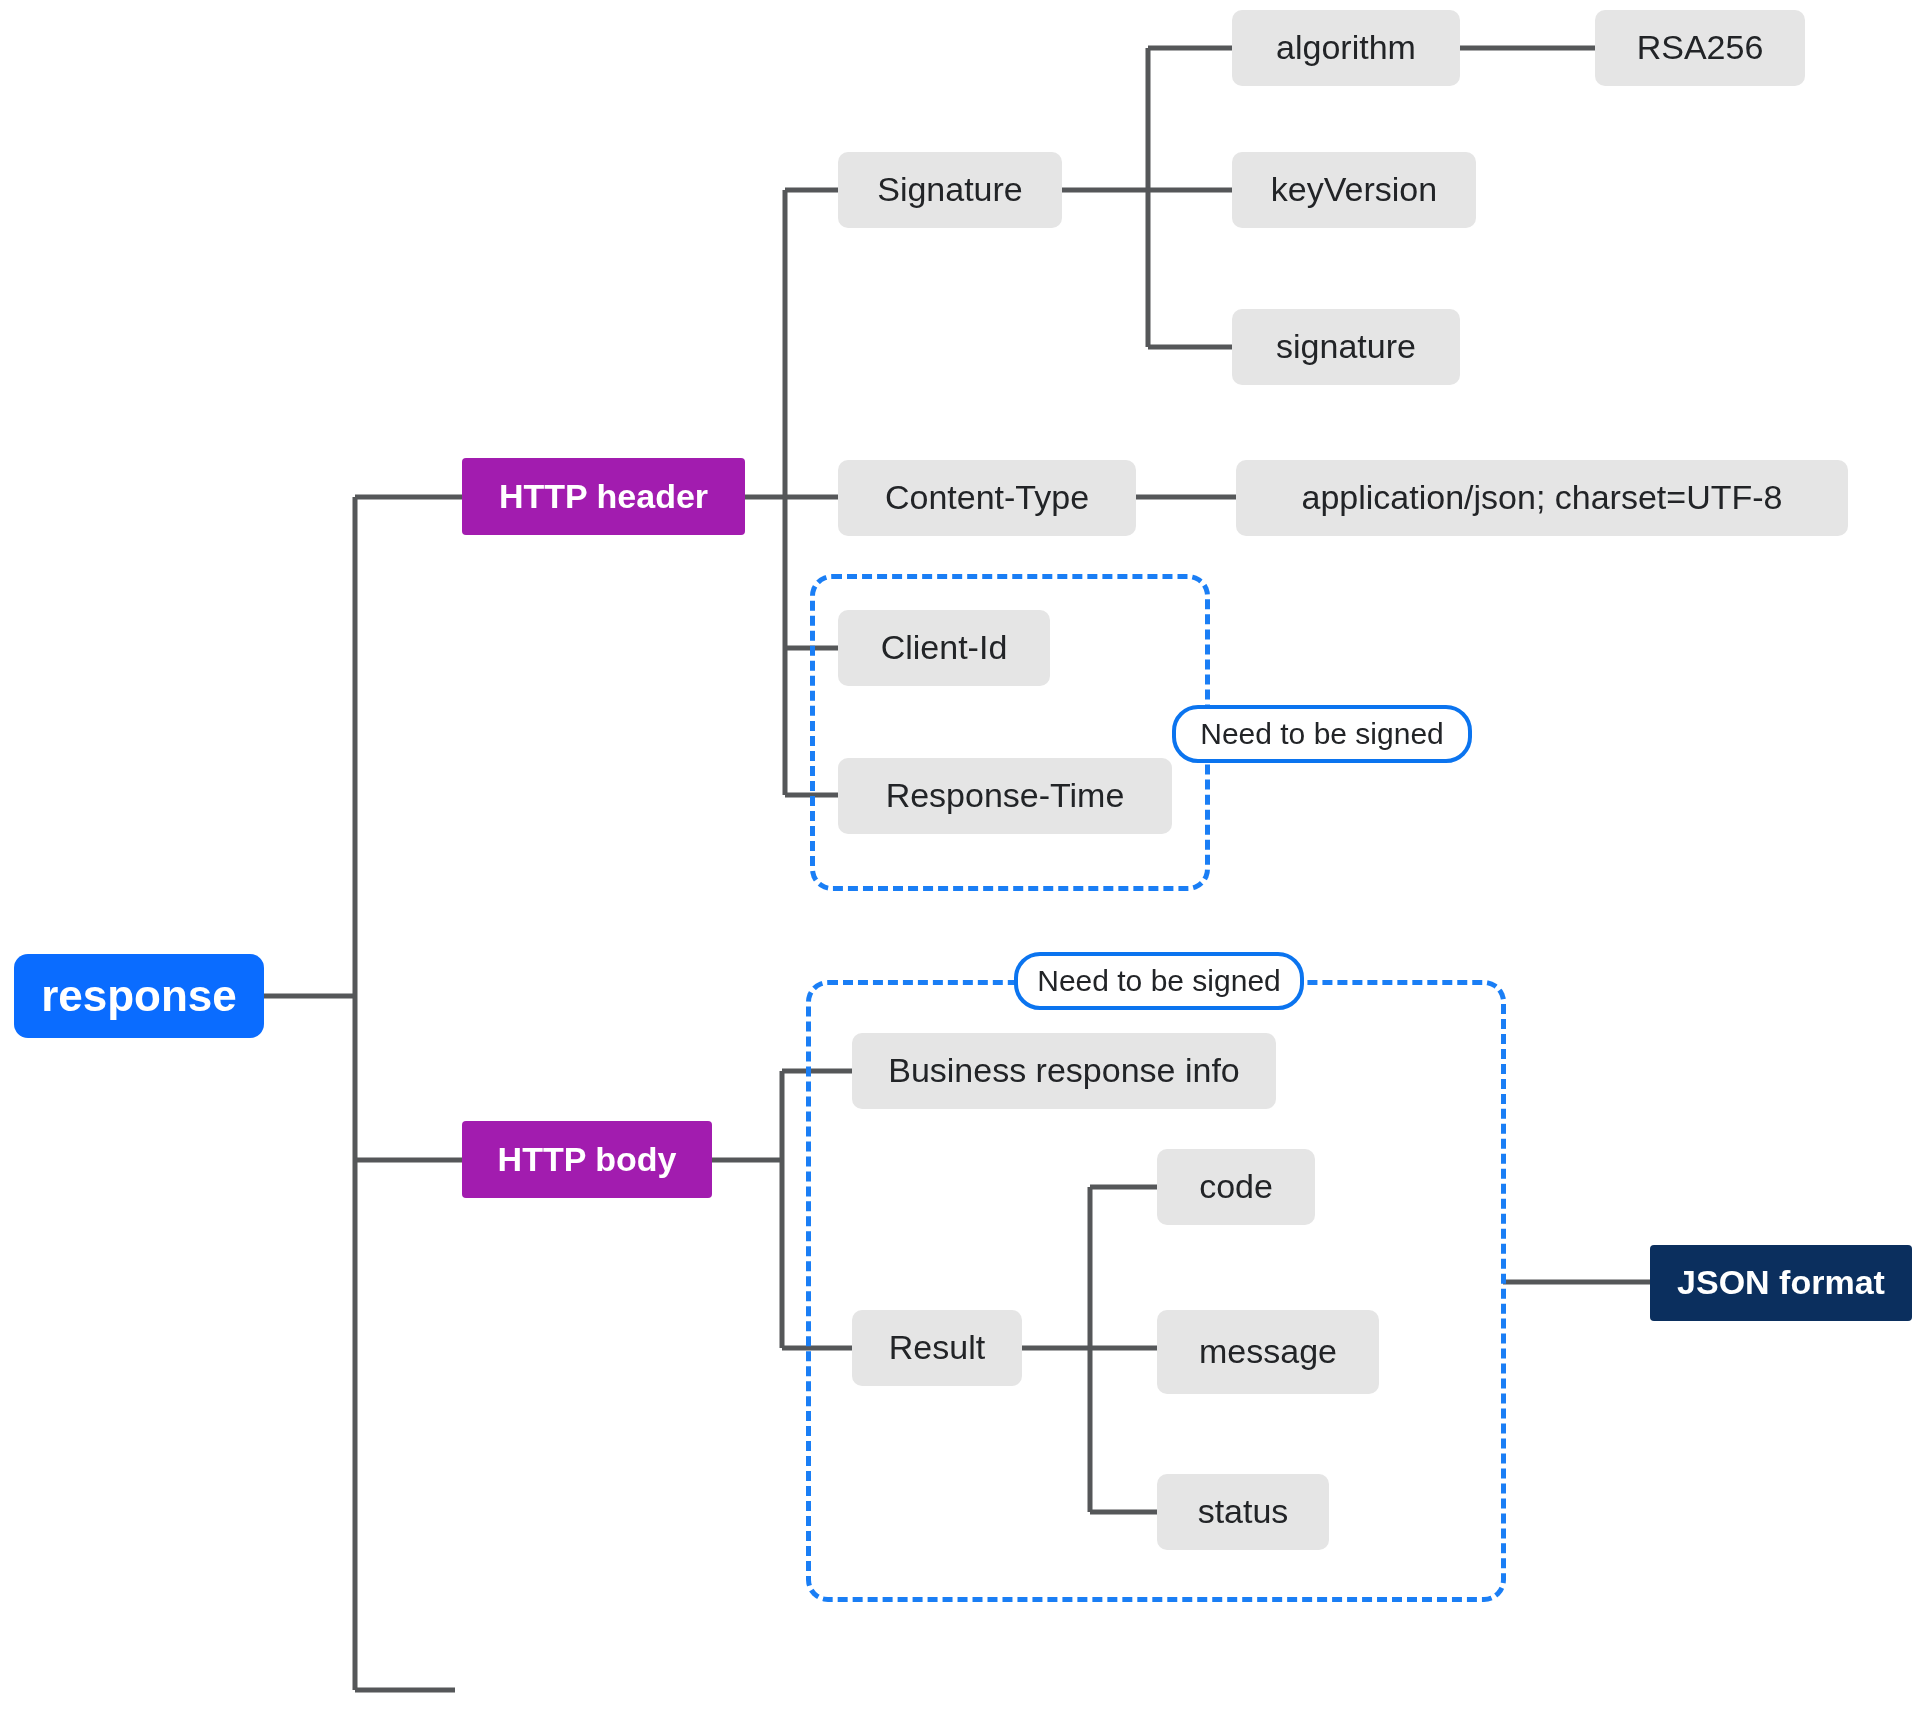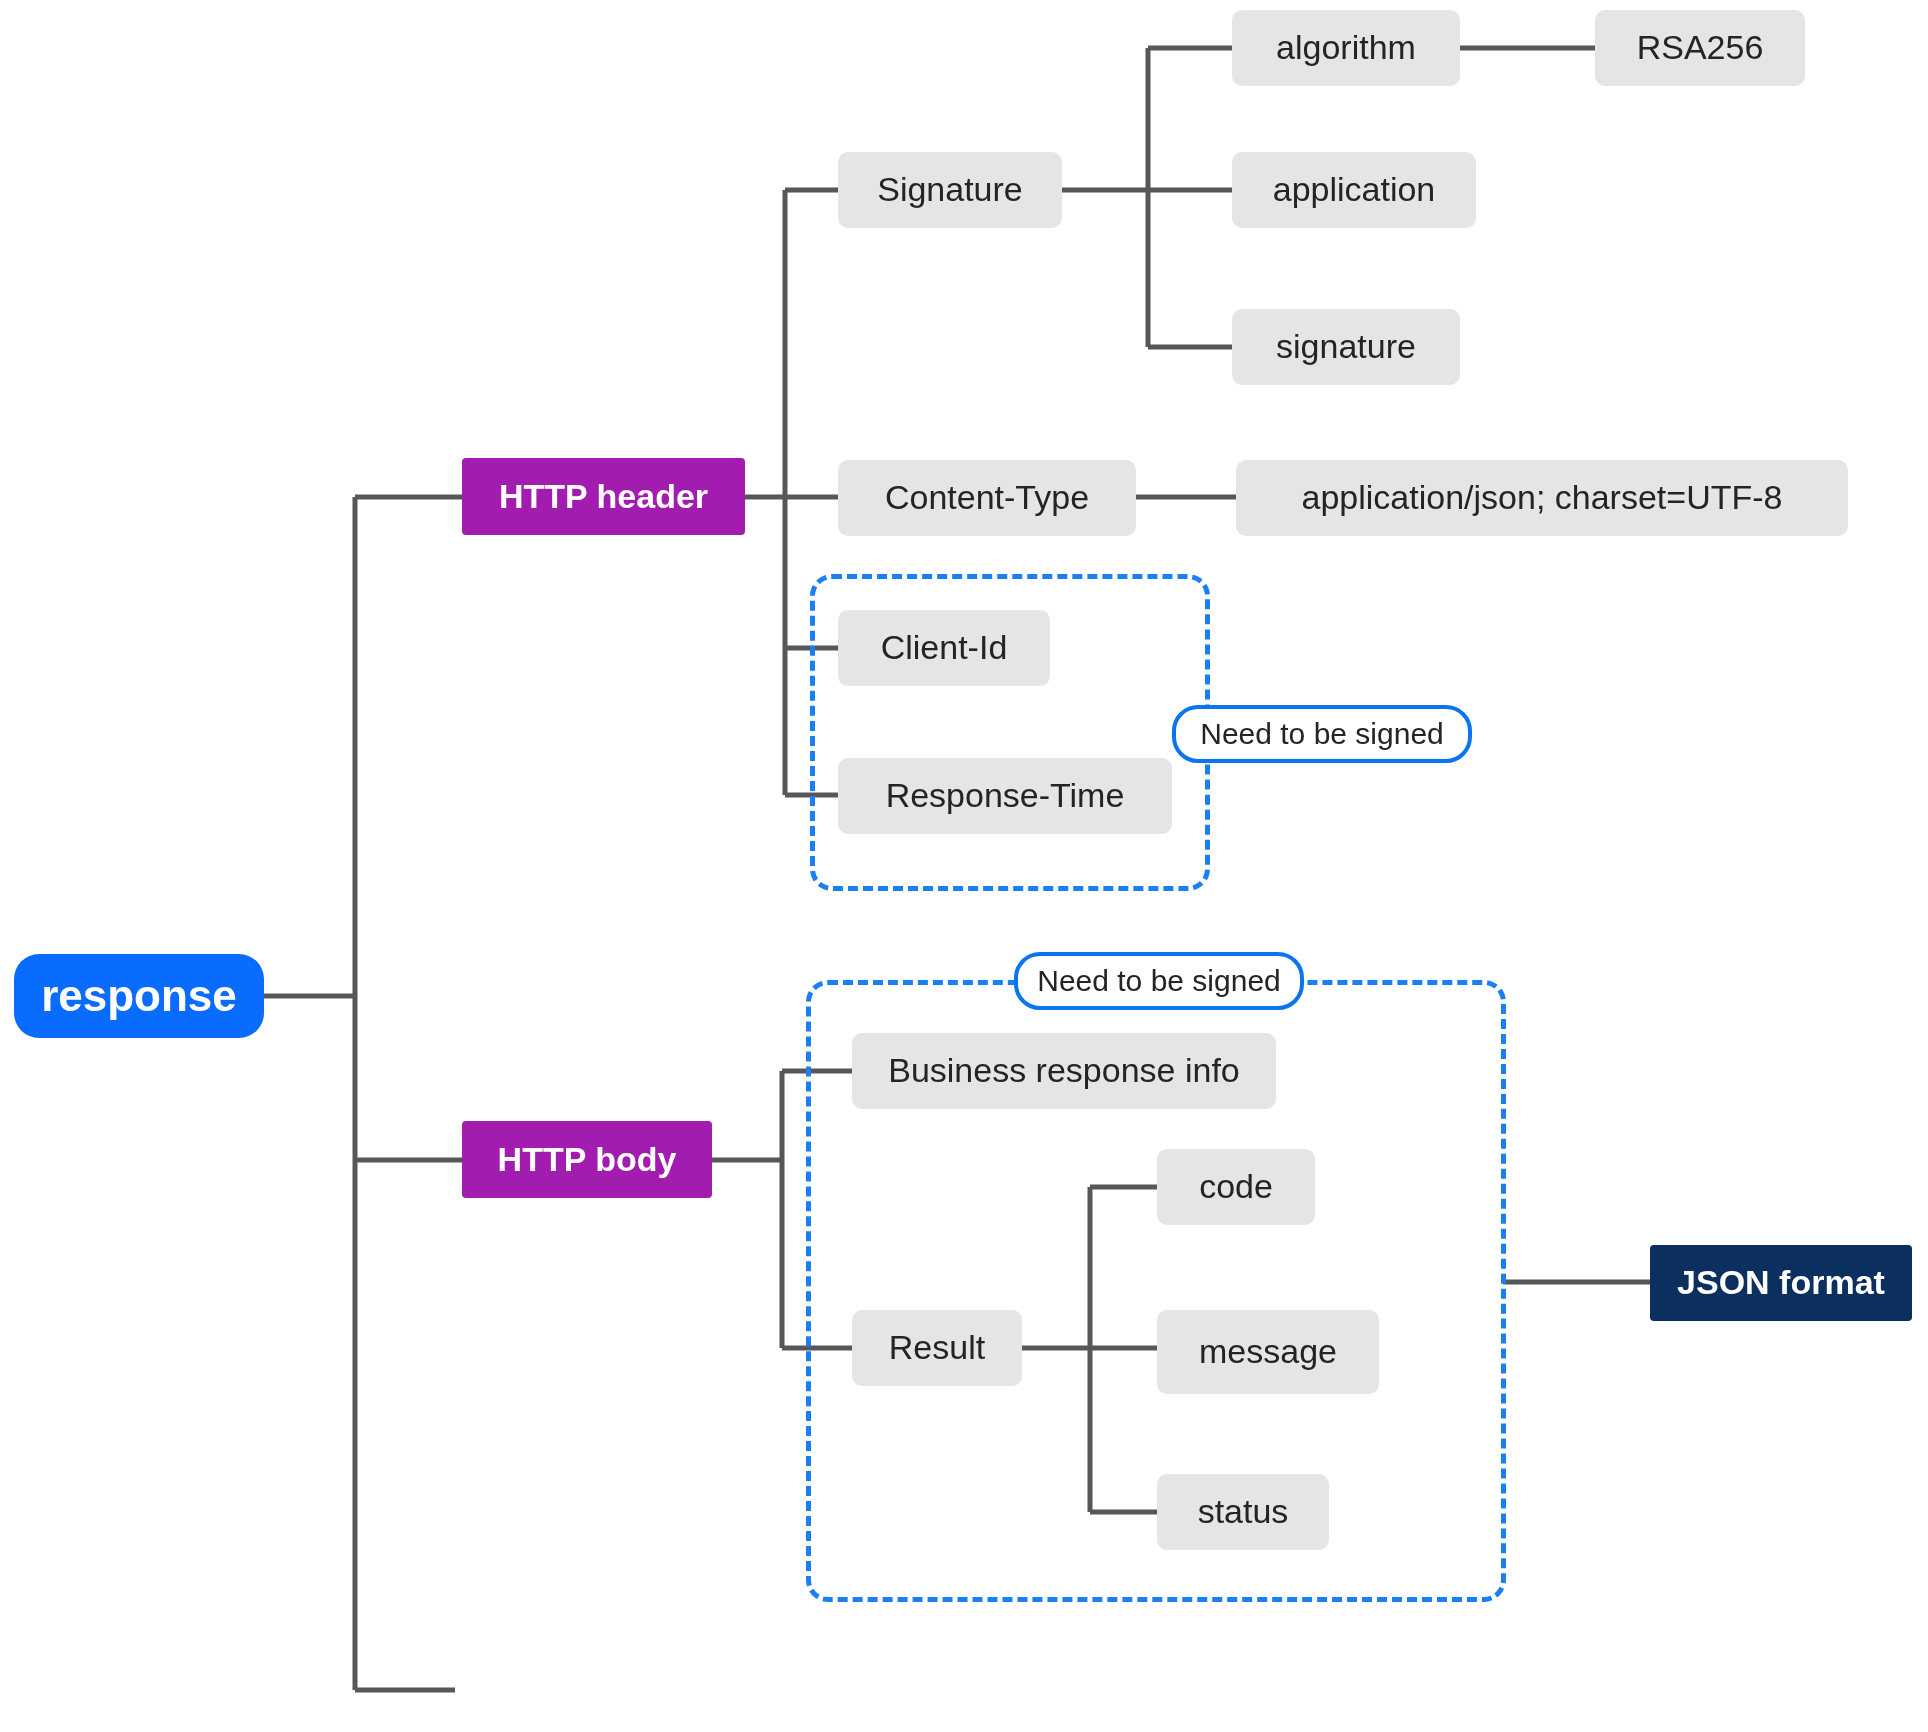--- a/index.html
+++ b/index.html
@@ -37,21 +37,21 @@
     text-align: center;
     line-height: 1.1;
     white-space: nowrap;
     padding: 0 14px;
   }
   .node.root {
     background: #0a6cff;
     color: #ffffff;
     font-size: 44px;
     font-weight: 700;
-    border-radius: 25px;
+    border-radius: 14px;
   }
   .node.level1 {
     background: #a21caf;
     color: #ffffff;
     font-size: 34px;
     font-weight: 600;
     border-radius: 4px;
   }
   .node.leaf {
     background: #e5e5e5;
@@ -151,21 +151,21 @@
   <div class="node leaf" style="left:838px; top:460px; width:298px; height:76px;">Content-Type</div>
 
   <div class="node leaf" style="left:838px; top:610px; width:212px; height:76px;">Client-Id</div>
 
   <div class="node leaf" style="left:838px; top:758px; width:334px; height:76px;">Response-Time</div>
 
   <div class="node leaf" style="left:1232px; top:10px; width:228px; height:76px;">algorithm</div>
 
   <div class="node leaf" style="left:1595px; top:10px; width:210px; height:76px;">RSA256</div>
 
-  <div class="node leaf" style="left:1232px; top:152px; width:244px; height:76px;">application</div>
+  <div class="node leaf" style="left:1232px; top:152px; width:244px; height:76px;">keyVersion</div>
 
   <div class="node leaf" style="left:1232px; top:309px; width:228px; height:76px;">signature</div>
 
   <div class="node leaf" style="left:1236px; top:460px; width:612px; height:76px;">application/json; charset=UTF-8</div>
 
   <div class="node leaf" style="left:852px; top:1033px; width:424px; height:76px;">Business response info</div>
 
   <div class="node leaf" style="left:852px; top:1310px; width:170px; height:76px;">Result</div>
 
   <div class="node leaf" style="left:1157px; top:1149px; width:158px; height:76px;">code</div>

